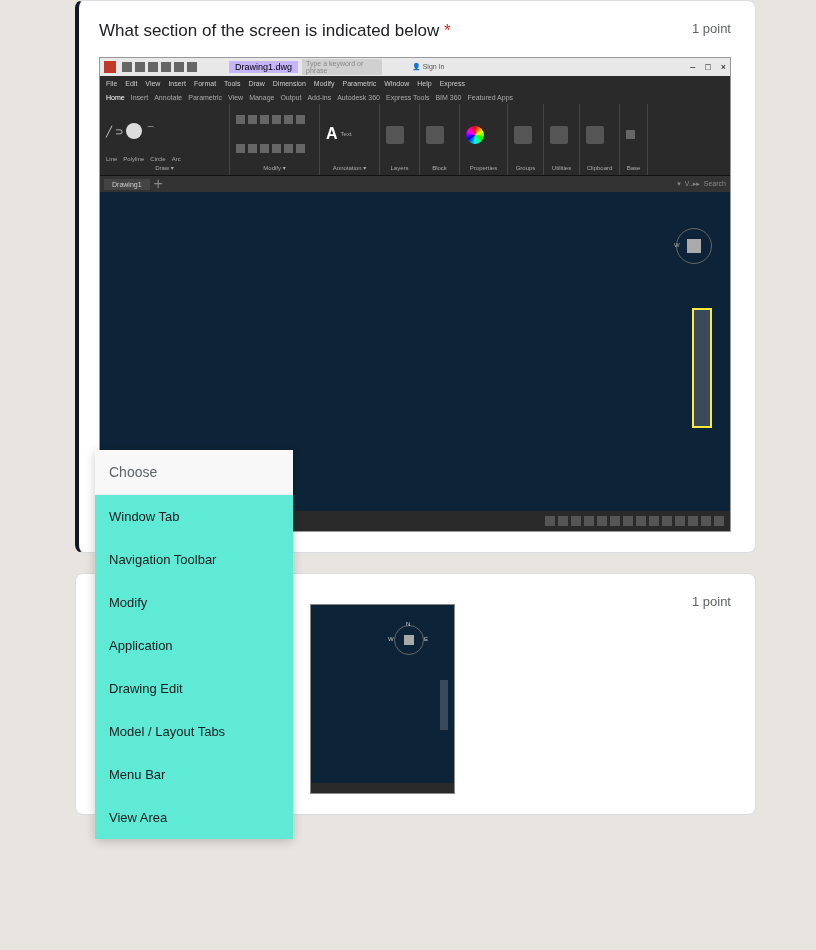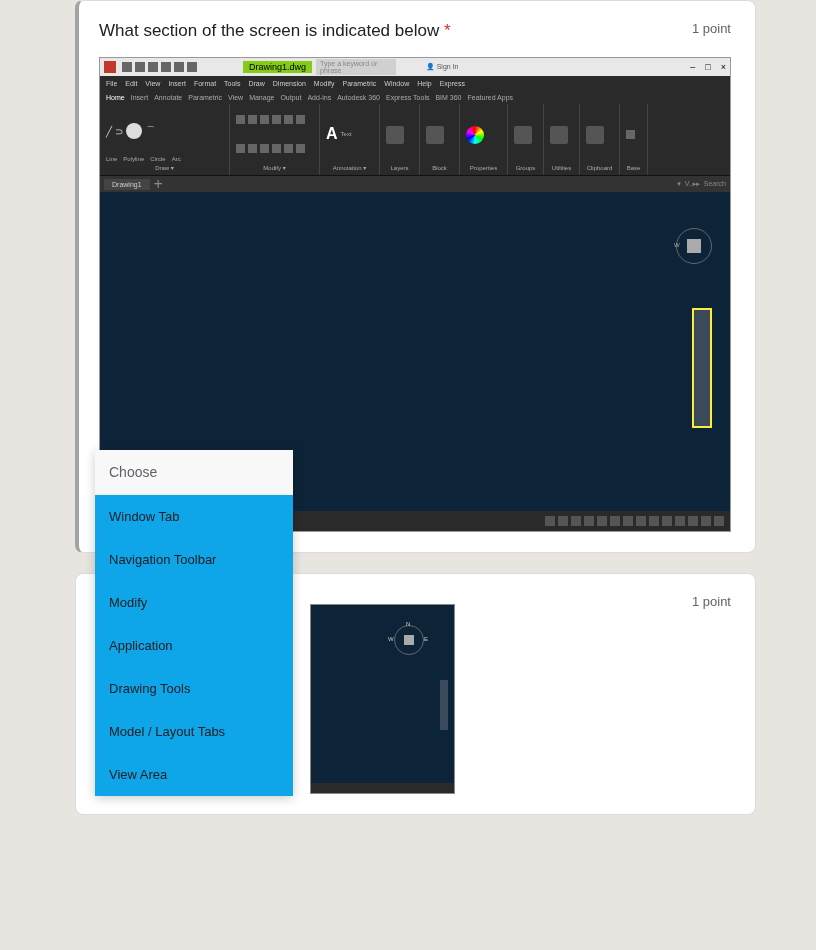--- a/index.html
+++ b/index.html
@@ -6,21 +6,21 @@
     body { background: #e8e4e0; width: 816px; height: 950px; position: relative; overflow: hidden; }
     
     .form-card {
       background: #fff;
       margin: 0 60px 20px 75px;
       border-radius: 8px;
       border: 1px solid #dadce0;
       position: relative;
       padding: 20px 24px;
     }
-    .form-card.active { border-left: 4px solid #a3a3a3; padding-left: 20px; }
+    .form-card.active { border-left: 4px solid #0f172a; padding-left: 20px; }
     
     .question-title { font-size: 17px; color: #202124; margin-bottom: 16px; }
     .required { color: #d93025; }
     .points { position: absolute; top: 20px; right: 24px; font-size: 13px; color: #5f6368; }
     
     .autocad-screenshot {
       background: #1a2a3a;
       border: 1px solid #999;
       height: 475px;
       position: relative;
@@ -31,21 +31,21 @@
       background: #e8e8e8;
       height: 18px;
       display: flex;
       align-items: center;
       font-size: 8px;
       position: relative;
     }
     .title-bar .app-icon { width: 12px; height: 12px; background: #c0392b; margin: 0 4px; }
     .qat-icons { display: flex; gap: 3px; margin-left: 2px; }
     .qat-icons span { width: 10px; height: 10px; background: #666; display: inline-block; }
-    .doc-name { background: #84cc16; padding: 1px 6px; font-size: 9px; margin-left: 46px; }
+    .doc-name { background: #c4b5fd; padding: 1px 6px; font-size: 9px; margin-left: 32px; }
     .search-box { background: #d0d0d0; padding: 1px 4px; font-size: 7px; margin-left: 4px; width: 80px; color: #888; }
     .signin { font-size: 7px; margin-left: 30px; color: #555; }
     .window-controls { position: absolute; right: 4px; display: flex; gap: 10px; font-size: 9px; }
     
     .menu-bar { background: #2a2a2a; height: 14px; display: flex; gap: 8px; padding: 0 6px; align-items: center; }
     .menu-bar span { color: #ccc; font-size: 7px; }
     
     .ribbon-tabs { background: #2a2a2a; height: 14px; display: flex; gap: 6px; padding: 0 6px; align-items: center; }
     .ribbon-tabs span { color: #aaa; font-size: 7px; }
     .ribbon-tabs span.active { color: #fff; }
@@ -84,21 +84,21 @@
     .status-bar { position: absolute; bottom: 0; left: 0; right: 0; height: 20px; background: #2a2a2a; display: flex; align-items: center; padding: 0 6px; gap: 4px; }
     .status-bar .model-btn { background: #555; color: #fff; font-size: 7px; padding: 2px 6px; }
     .status-bar .status-icons { display: flex; gap: 3px; margin-left: auto; }
     .status-bar .status-icons span { width: 10px; height: 10px; background: #555; }
     
     .dropdown {
       position: absolute;
       left: 95px;
       top: 450px;
       width: 198px;
-      background: #0ea5e9;
+      background: #5eead4;
       box-shadow: 0 2px 10px rgba(0,0,0,0.2);
       z-index: 100;
     }
     .dropdown-header {
       padding: 14px 14px;
       font-size: 14px;
       color: #5f6368;
       border-bottom: 1px solid #eee;
       background: #f8f8f8;
     }
@@ -333,16 +333,17 @@
     <div class="mini-status"></div>
   </div>
 </div>
 
 <div class="dropdown">
   <div class="dropdown-header">Choose</div>
   <div class="dropdown-item">Window Tab</div>
   <div class="dropdown-item">Navigation Toolbar</div>
   <div class="dropdown-item">Modify</div>
   <div class="dropdown-item">Application</div>
-  <div class="dropdown-item">Drawing Tools</div>
+  <div class="dropdown-item">Drawing Edit</div>
   <div class="dropdown-item">Model / Layout Tabs</div>
+  <div class="dropdown-item">Menu Bar</div>
   <div class="dropdown-item">View Area</div>
 </div>
 
 </body></html>

